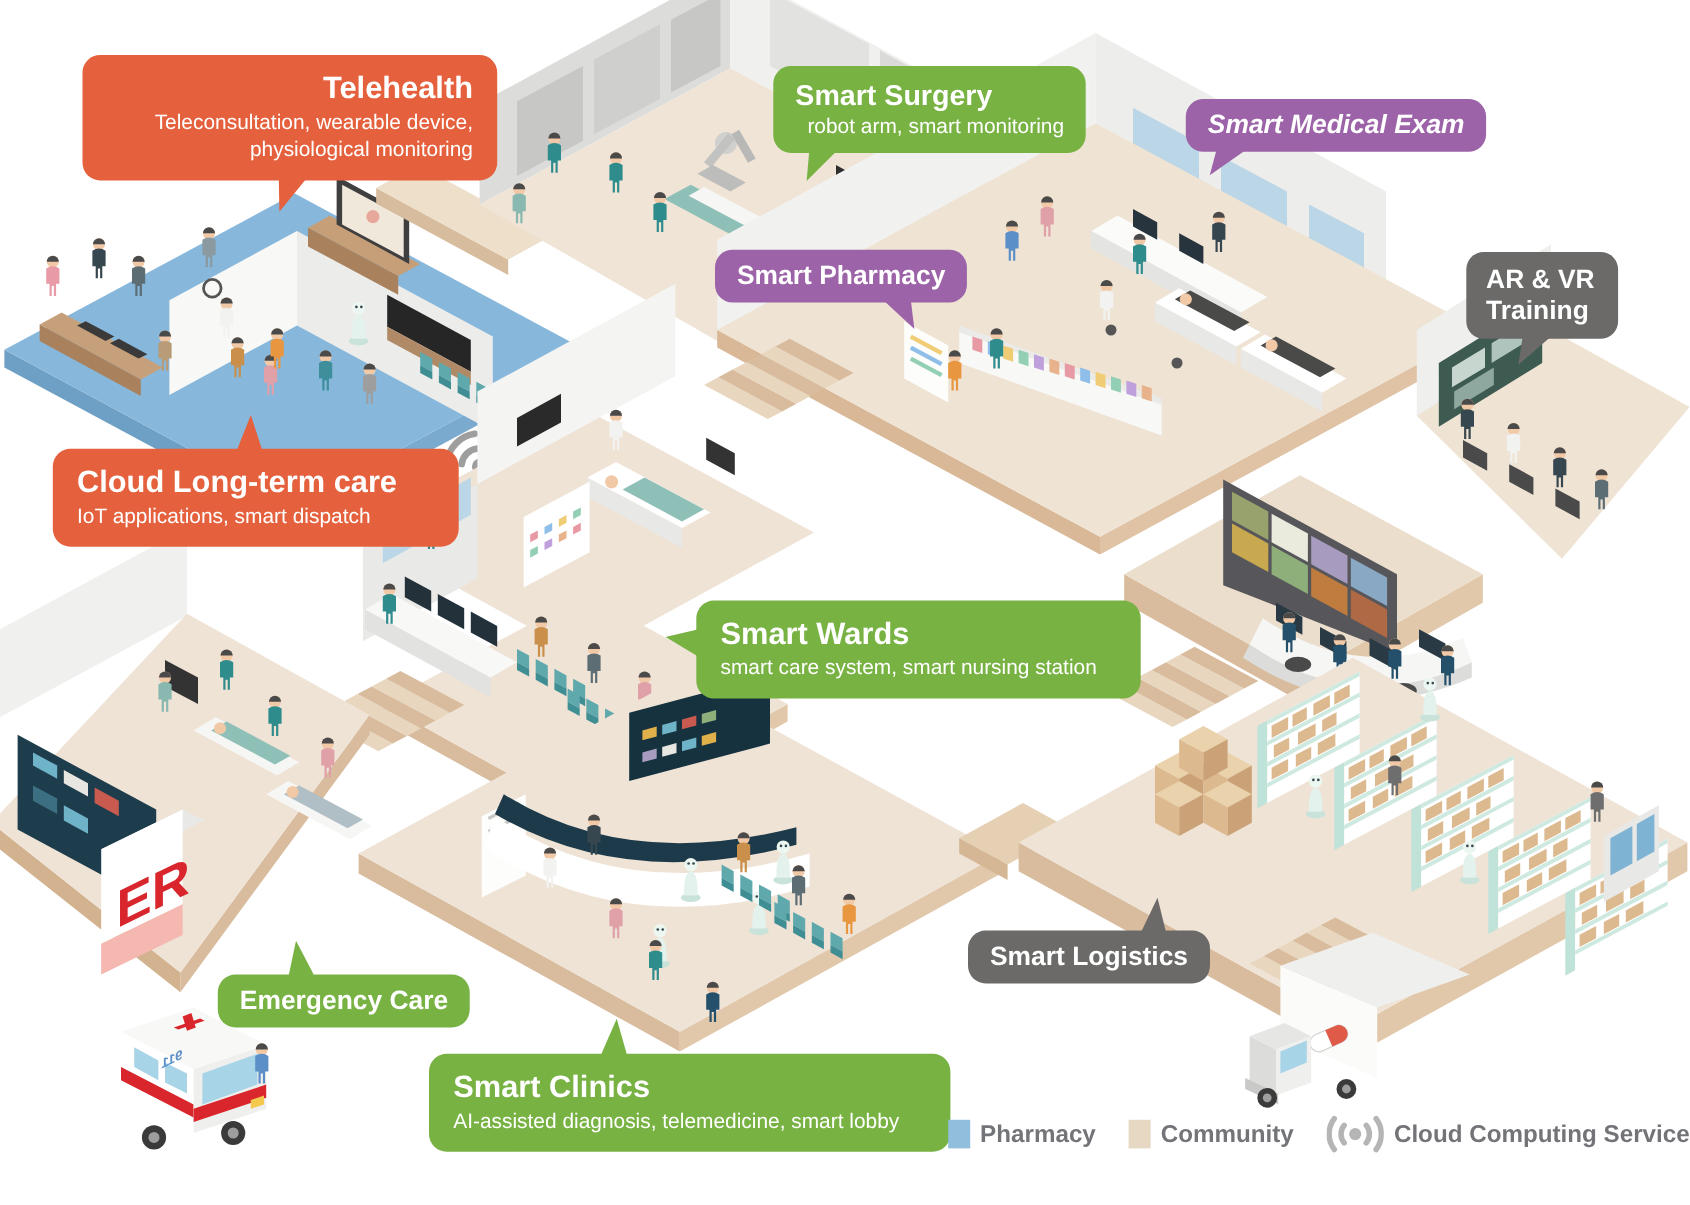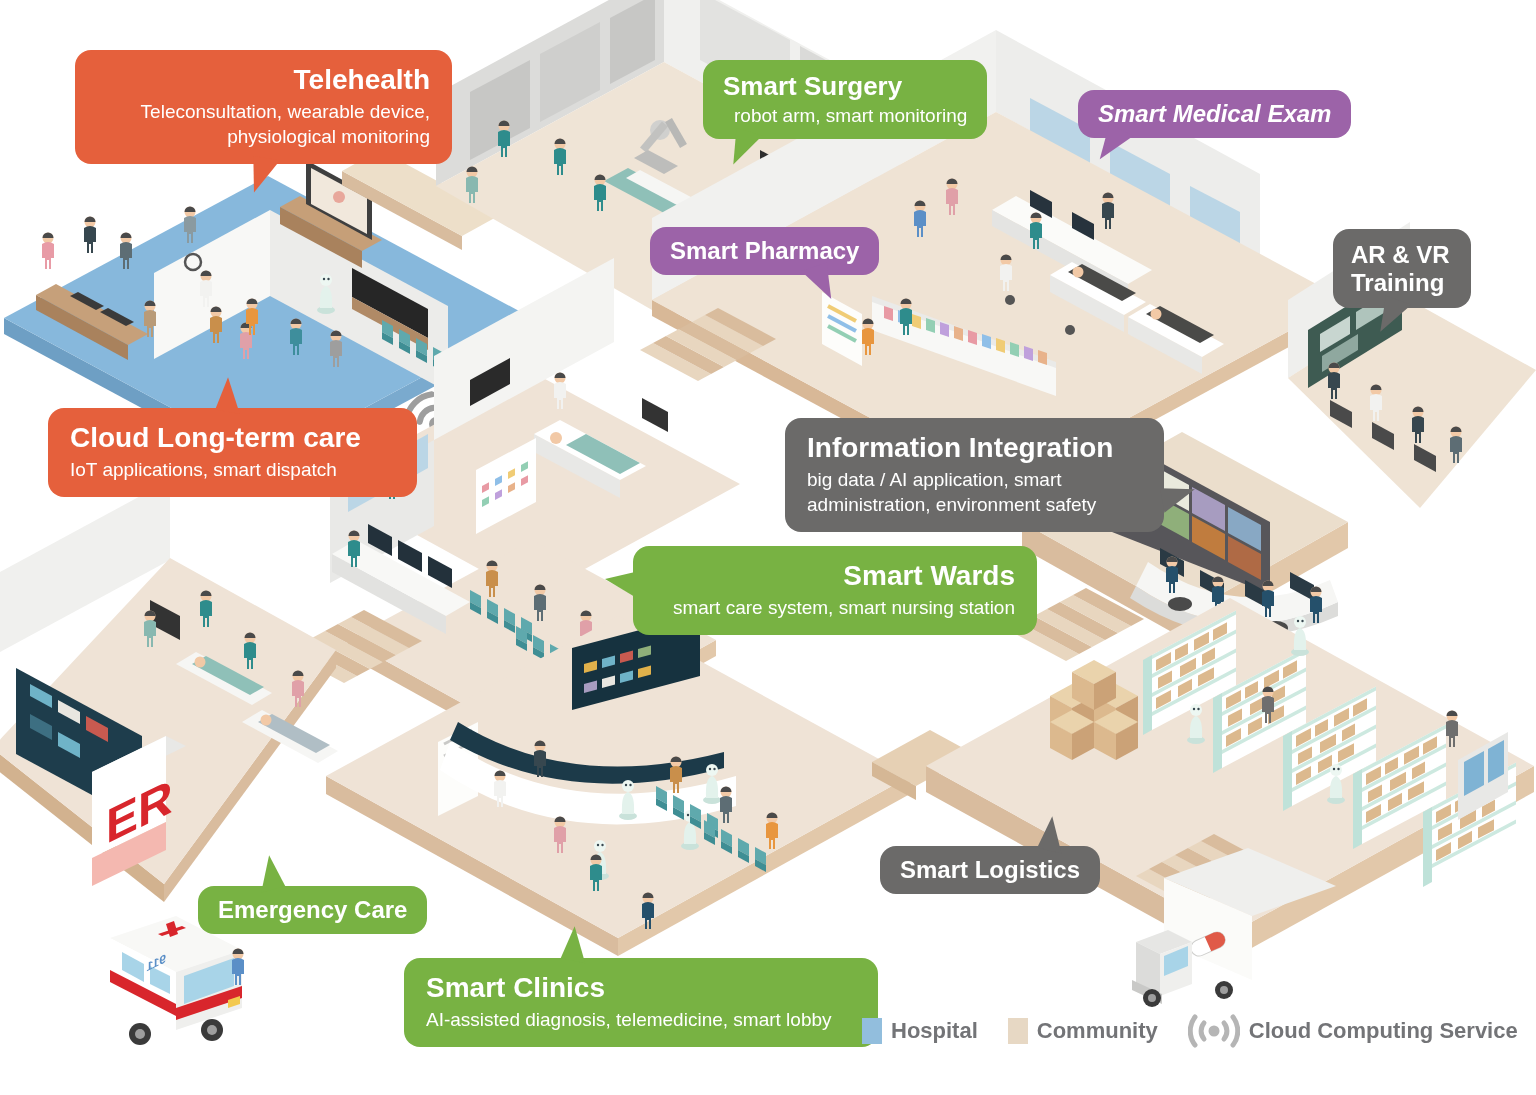--- a/index.html
+++ b/index.html
@@ -498,53 +498,48 @@
   <div class="tail t-down" style="left:46px;bottom:-27px;transform:rotate(20deg);"></div>
 </div>
 
 
 <div class="callout lg c-orange" style="left:48px;top:408px;width:325px;">
   <div class="title nowrap">Cloud Long-term care</div>
   <div class="desc nowrap">IoT applications, smart dispatch</div>
   <div class="tail t-up" style="left:170px;top:-30px;transform:rotate(10deg);"></div>
 </div>
 
-<div class="callout lg c-gray" style="left:785px;top:418px;width:335px;">
-  <div class="title nowrap">Information Integration</div>
-  <div class="desc">big data / AI application, smart administration, environment safety</div>
-  <div class="tail t-right" style="right:-32px;bottom:22px;transform:rotate(-10deg);"></div>
-</div>
-
-<div class="callout lg c-green" style="left:633px;top:546px;width:360px;text-align:right;">
+
+<div class="callout lg c-green" style="left:633px;top:546px;width:360px;">
   <div class="title nowrap">Smart Wards</div>
   <div class="desc nowrap">smart care system, smart nursing station</div>
   <div class="tail t-left" style="left:-28px;top:26px;"></div>
 </div>
 
 <div class="callout sm c-green" style="left:198px;top:886px;">
   <div class="title">Emergency Care</div>
   <div class="tail t-up flip" style="left:58px;top:-30px;transform:rotate(-16deg);"></div>
 </div>
 
-<div class="callout lg c-green" style="left:404px;top:958px;width:430px;">
+<div class="callout lg c-green" style="left:390px;top:958px;width:430px;">
   <div class="title nowrap">Smart Clinics</div>
   <div class="desc nowrap">AI-assisted diagnosis, telemedicine, smart lobby</div>
   <div class="tail t-up" style="left:160px;top:-31px;transform:rotate(12deg);"></div>
 </div>
 
 <div class="callout sm c-gray" style="left:880px;top:846px;">
   <div class="title">Smart Logistics</div>
   <div class="tail t-up" style="right:34px;top:-29px;transform:rotate(14deg);"></div>
 </div>
 
 
 <div id="legend">
   <span class="legend-item">
     <span class="swatch" style="background-color: rgb(146, 190, 221);"></span>
-    <span class="legend-label">Hospital</span>
+    <span class="legend-label">Pharmacy</span>
   </span>
   <span class="legend-item">
     <span class="swatch" style="background-color: rgb(231, 216, 196);"></span>
     <span class="legend-label">Community</span>
   </span>
   <span class="legend-item">
     <svg width="52" height="36" viewBox="-26 -18 52 36" stroke="#B5B5B5" stroke-width="5" fill="none" stroke-linecap="round">
       <circle cx="0" cy="0" r="5.5" fill="#B5B5B5" stroke="none"></circle>
       <path d="M -10 -8 A 12.5 12.5 0 0 0 -10 8"></path>
       <path d="M -19 -14 A 23 23 0 0 0 -19 14"></path>

